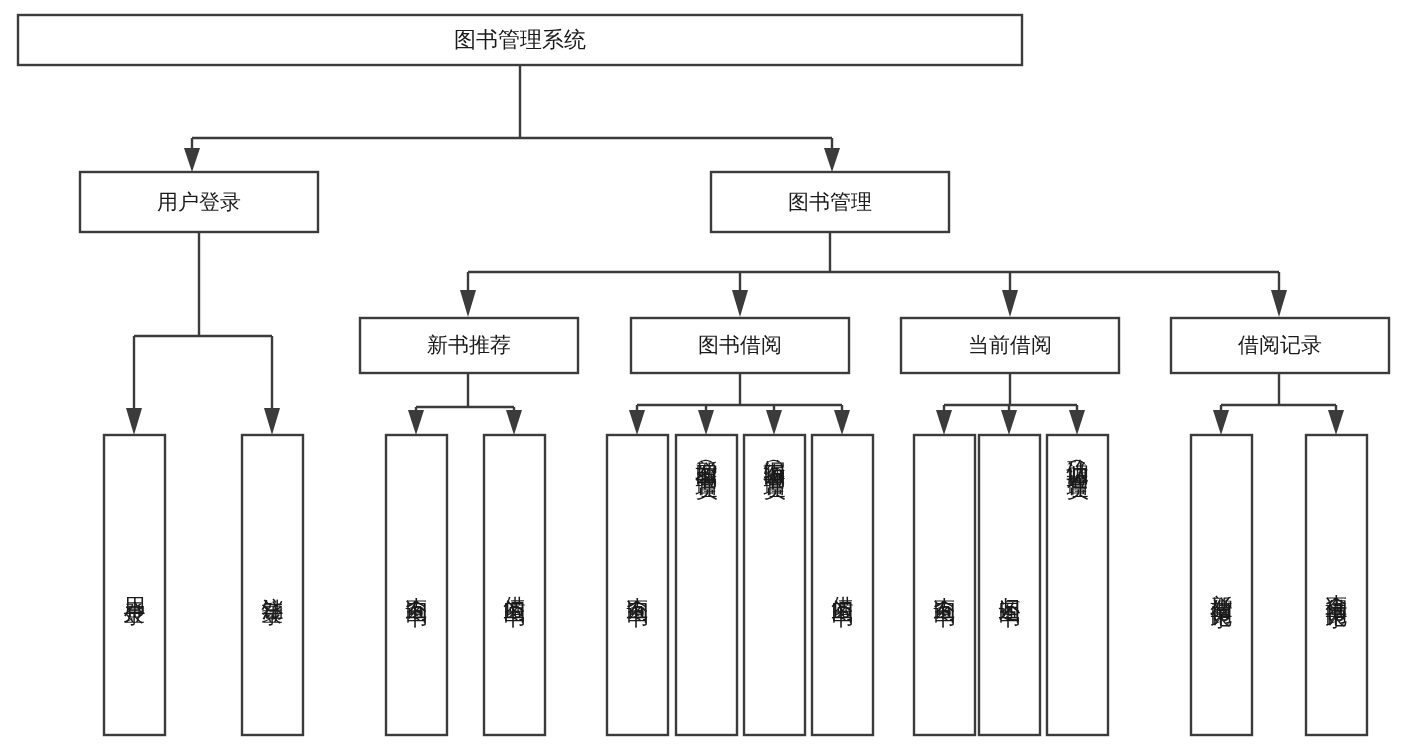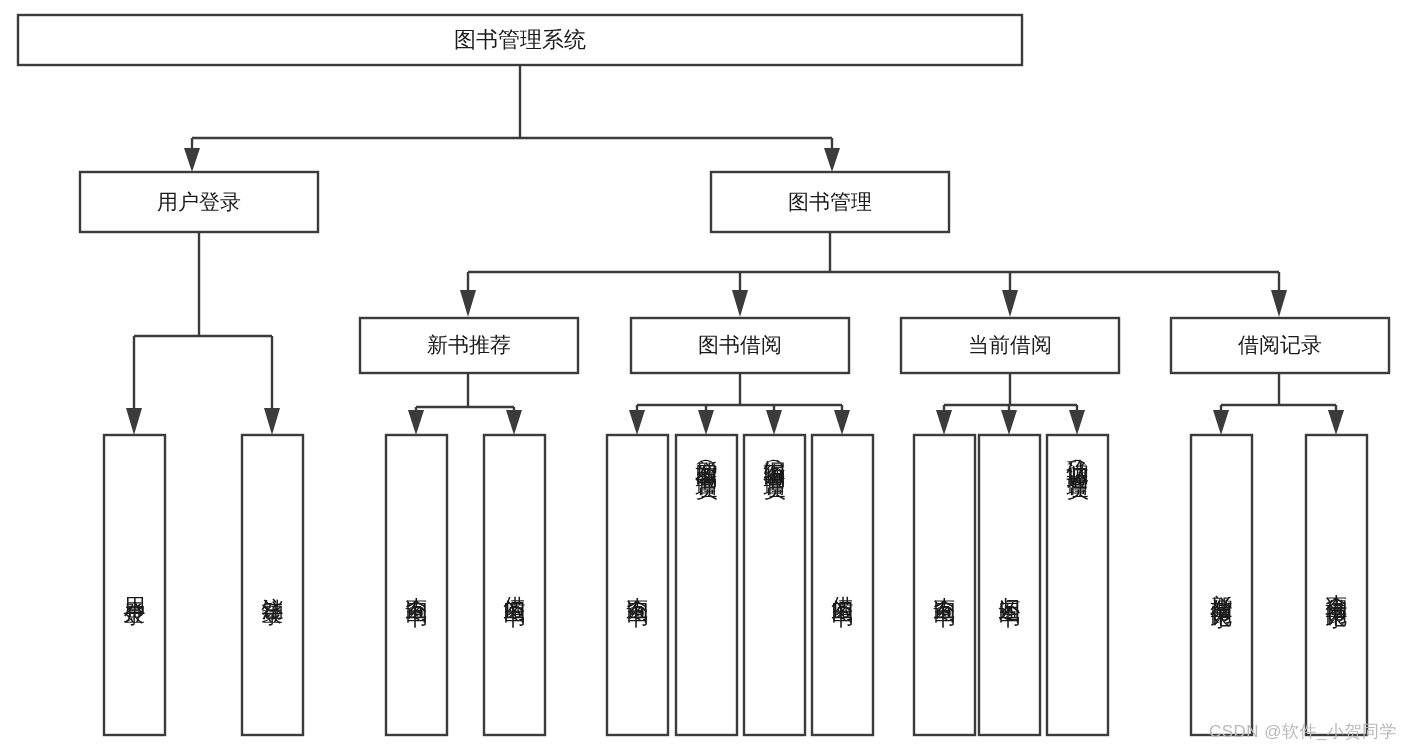--- a/index.html
+++ b/index.html
@@ -281,15 +281,14 @@
     <span class="vlabel-text">确认归还（管理员）</span>
   </div>
 
   <div class="vlabel-wrap" style="left:1191px; top:435px; width:61px; height:300px;">
     <span class="vlabel-text">新增借阅记录</span>
   </div>
   <div class="vlabel-wrap" style="left:1306px; top:435px; width:61px; height:300px;">
     <span class="vlabel-text">查询借阅记录</span>
   </div>
 
-  <div class="watermark">CSDN @软件_小贺同学</div>
 
 </div>
 
 </body></html>

